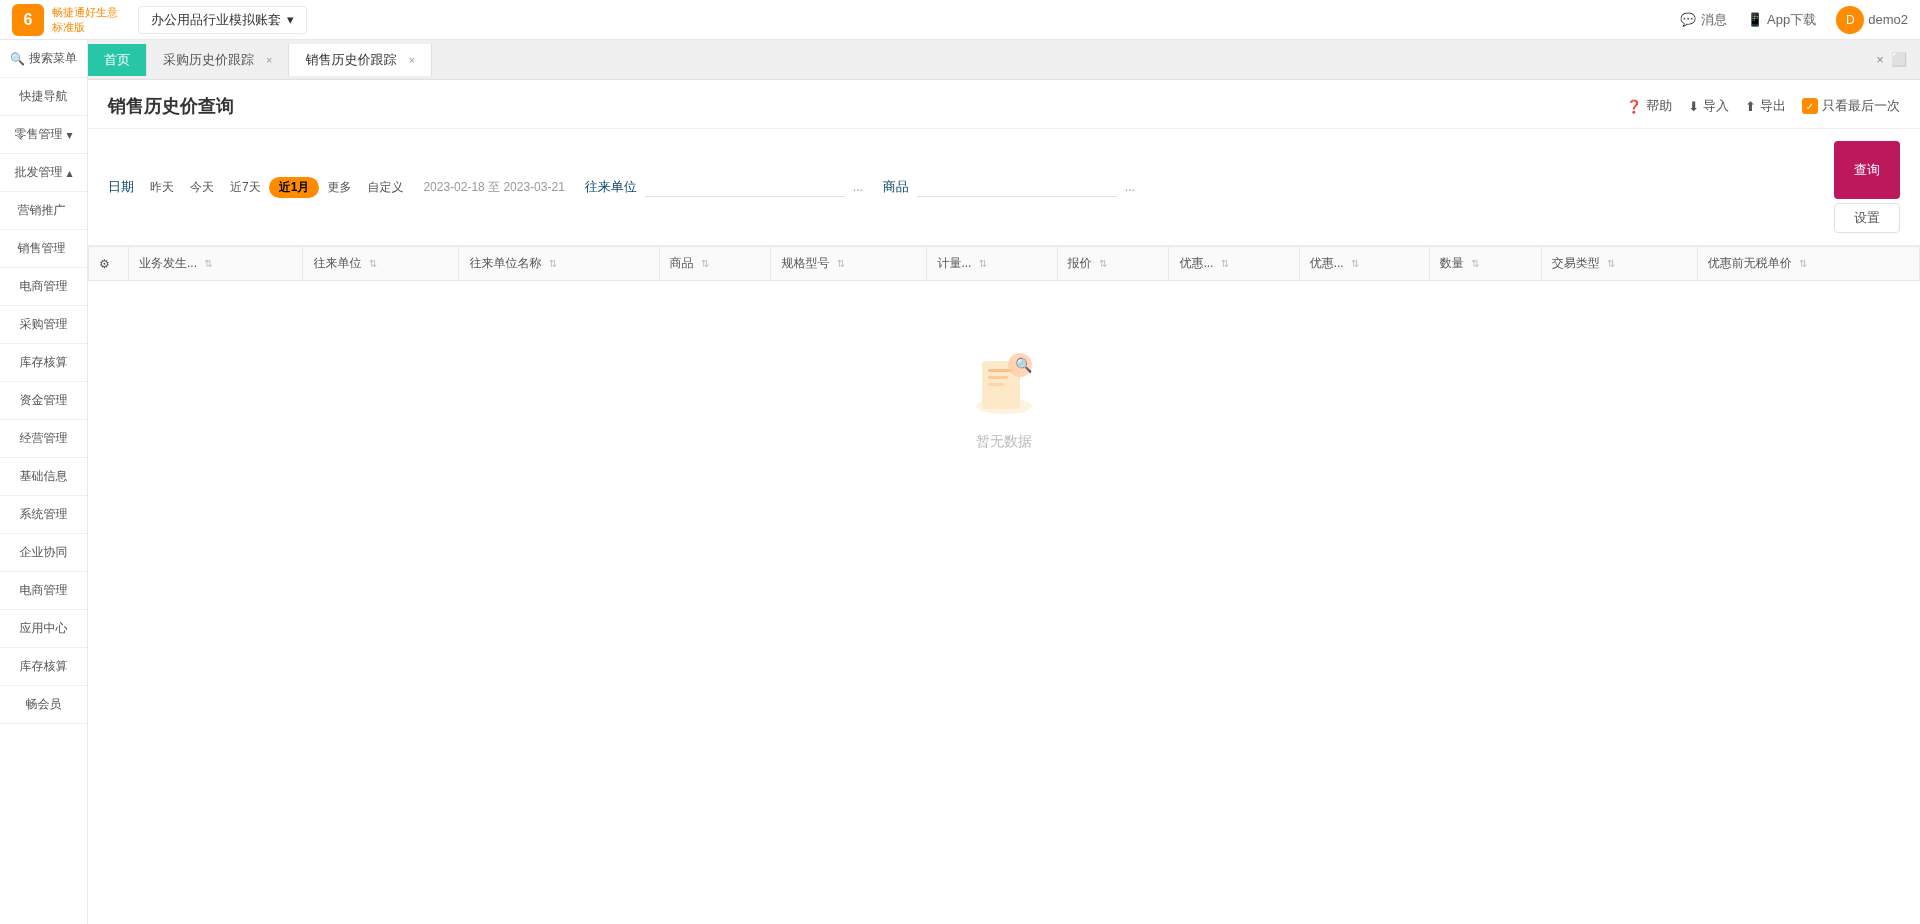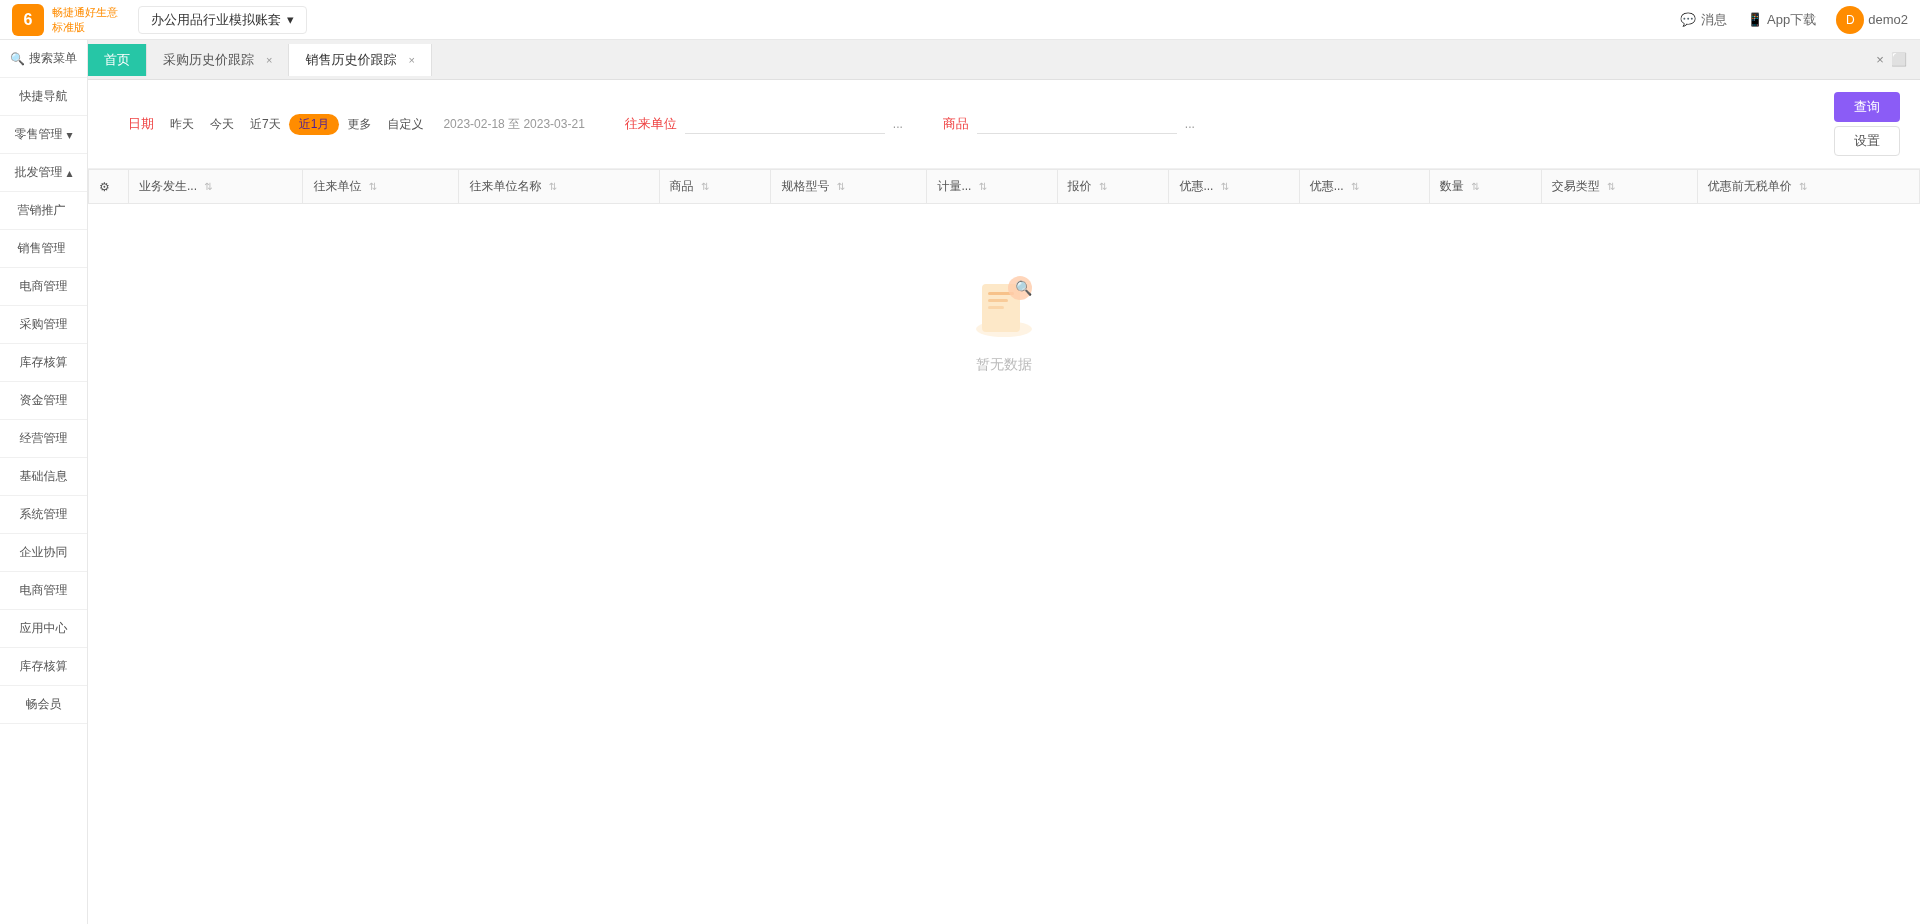--- a/index.html
+++ b/index.html
@@ -230,62 +230,62 @@
       border-bottom: 1px solid #f0f0f0;
       flex-shrink: 0;
       flex-wrap: wrap;
     }
     .filter-group {
       display: flex;
       align-items: center;
       gap: 8px;
     }
     .filter-label {
-      color: #ef4444;
+      color: #0c4a6e;
       font-size: 13px;
       white-space: nowrap;
-      margin-left: 20px;
     }
     .date-options {
       display: flex;
       align-items: center;
       gap: 0;
     }
     .date-option {
       padding: 2px 8px;
       border-radius: 3px;
       cursor: pointer;
       font-size: 12px;
       color: #555;
     }
     .date-option.active {
       background: #ff8c00;
-      color: #4c1d95;
+      color: #000000;
       border-radius: 12px;
       padding: 2px 10px;
+      font-weight: bold;
     }
     .filter-input {
       border: none;
       border-bottom: 1px solid #e0e0e0;
       padding: 2px 4px;
       width: 200px;
       font-size: 13px;
       outline: none;
       color: #333;
     }
     .filter-dots {
       color: #999;
       font-size: 12px;
     }
     .query-btn {
-      background: #8b5cf6;
+      background: #be185d;
       color: white;
       border: none;
       border-radius: 4px;
-      padding: 6px 20px;
+      padding: 20px 20px;
       cursor: pointer;
       font-size: 13px;
     }
     .settings-btn {
       background: #fff;
       color: #555;
       border: 1px solid #e0e0e0;
       border-radius: 4px;
       padding: 5px 16px;
       cursor: pointer;
@@ -464,20 +464,41 @@
       </div>
       <div class="tab-spacer"></div>
       <div class="tab-bar-actions">
         <span style="cursor:pointer;color:#888;">×</span>
         <span style="cursor:pointer;color:#888;">⬜</span>
       </div>
     </div>
 
     <div class="page-content">
 
+      <div class="page-title-bar">
+        <div class="page-title">销售历史价查询</div>
+        <div class="page-actions">
+          <div class="page-action-item">
+            <span>❓</span>
+            <span>帮助</span>
+          </div>
+          <div class="page-action-item">
+            <span>⬇</span>
+            <span>导入</span>
+          </div>
+          <div class="page-action-item">
+            <span>⬆</span>
+            <span>导出</span>
+          </div>
+          <div class="checkbox-wrap">
+            <div class="checkbox-checked">✓</div>
+            <span>只看最后一次</span>
+          </div>
+        </div>
+      </div>
 
       <div class="filter-area">
         <div class="filter-group">
           <span class="filter-label">日期</span>
           <div class="date-options">
             <span class="date-option">昨天</span>
             <span class="date-option">今天</span>
             <span class="date-option">近7天</span>
             <span class="date-option active">近1月</span>
             <span class="date-option">更多</span>

